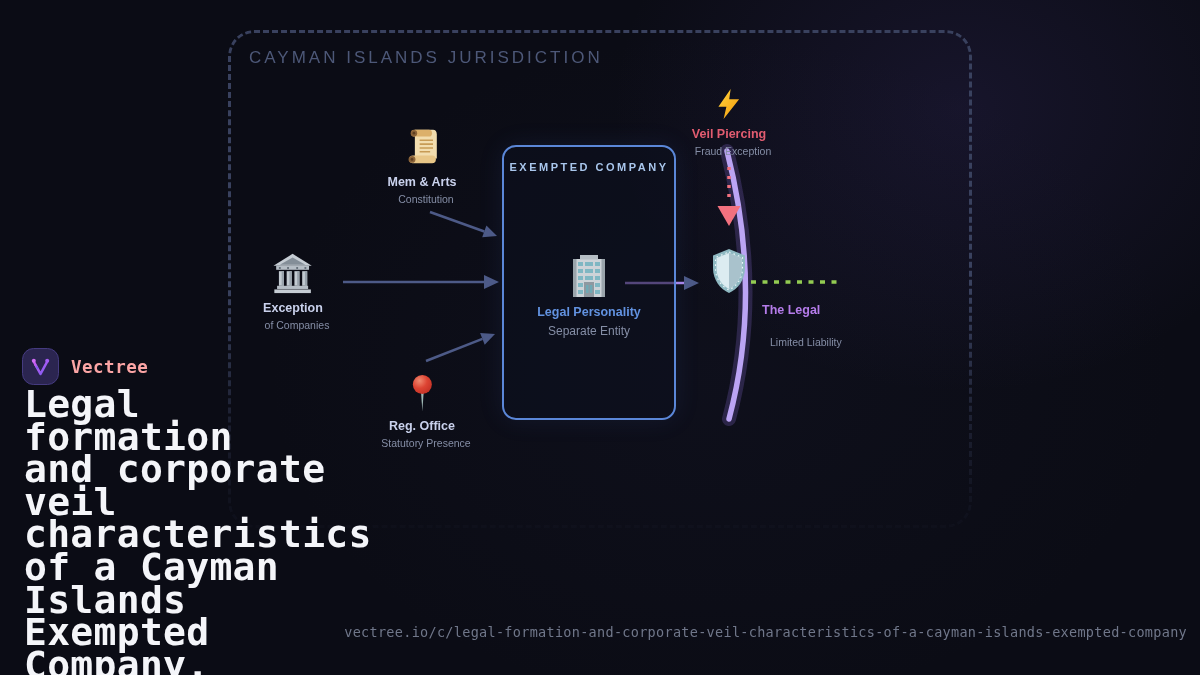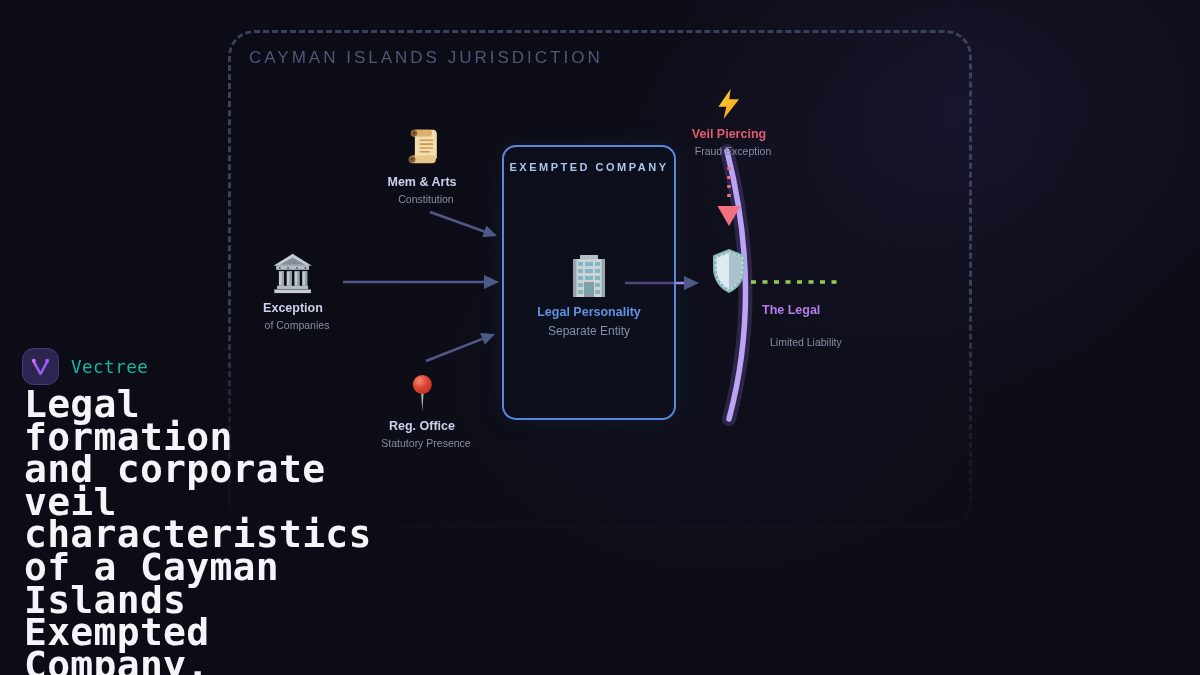--- a/index.html
+++ b/index.html
@@ -56,21 +56,21 @@
   .veil-text { position:absolute; left:762px; top:303px; }
   .veil-text .node-sub { margin-top:19px; }
 
   
   .connectors { position:absolute; inset:0; pointer-events:none; }
 
   
   .brand { position:absolute; left:22px; top:348px; display:flex; align-items:center; }
   .brand-name {
     margin-left:12px; font-family:"DejaVu Sans Mono", monospace;
-    font-size:17.5px; font-weight:normal; color:#14b8a6; letter-spacing:0.5px;
+    font-size:17.5px; font-weight:bold; color:#fca5a5; letter-spacing:0.5px;
   }
   .headline {
     position:absolute; left:24px; top:388px; width:345px;
     font-family:"DejaVu Sans Mono", monospace; font-weight:bold;
     font-size:38px; line-height:32.6px; letter-spacing:0.3px;
     color:#f4f5f9; white-space:pre-line;
   }
   .footer-url {
     position:absolute; right:13px; top:624px;
     font-family:"DejaVu Sans Mono", monospace;
@@ -257,14 +257,15 @@
 
   <div class="headline">Legal formation
 and corporate
 veil
 characteristics
 of a Cayman
 Islands
 Exempted
 Company.</div>
 
+  <div class="footer-url">vectree.io/c/legal-formation-and-corporate-veil-characteristics-of-a-cayman-islands-exempted-company</div>
 
 </div>
 
 </body></html>

